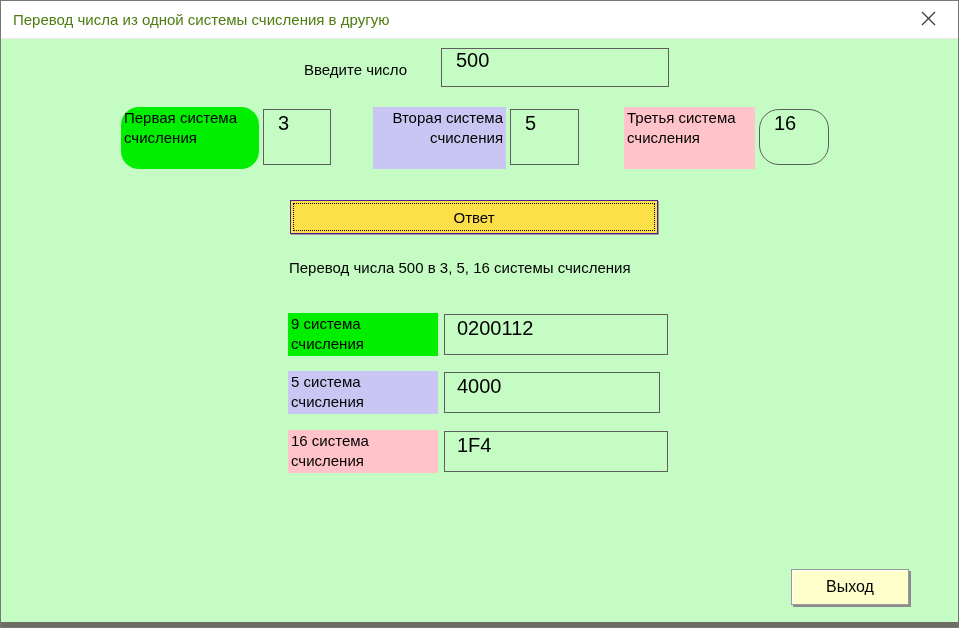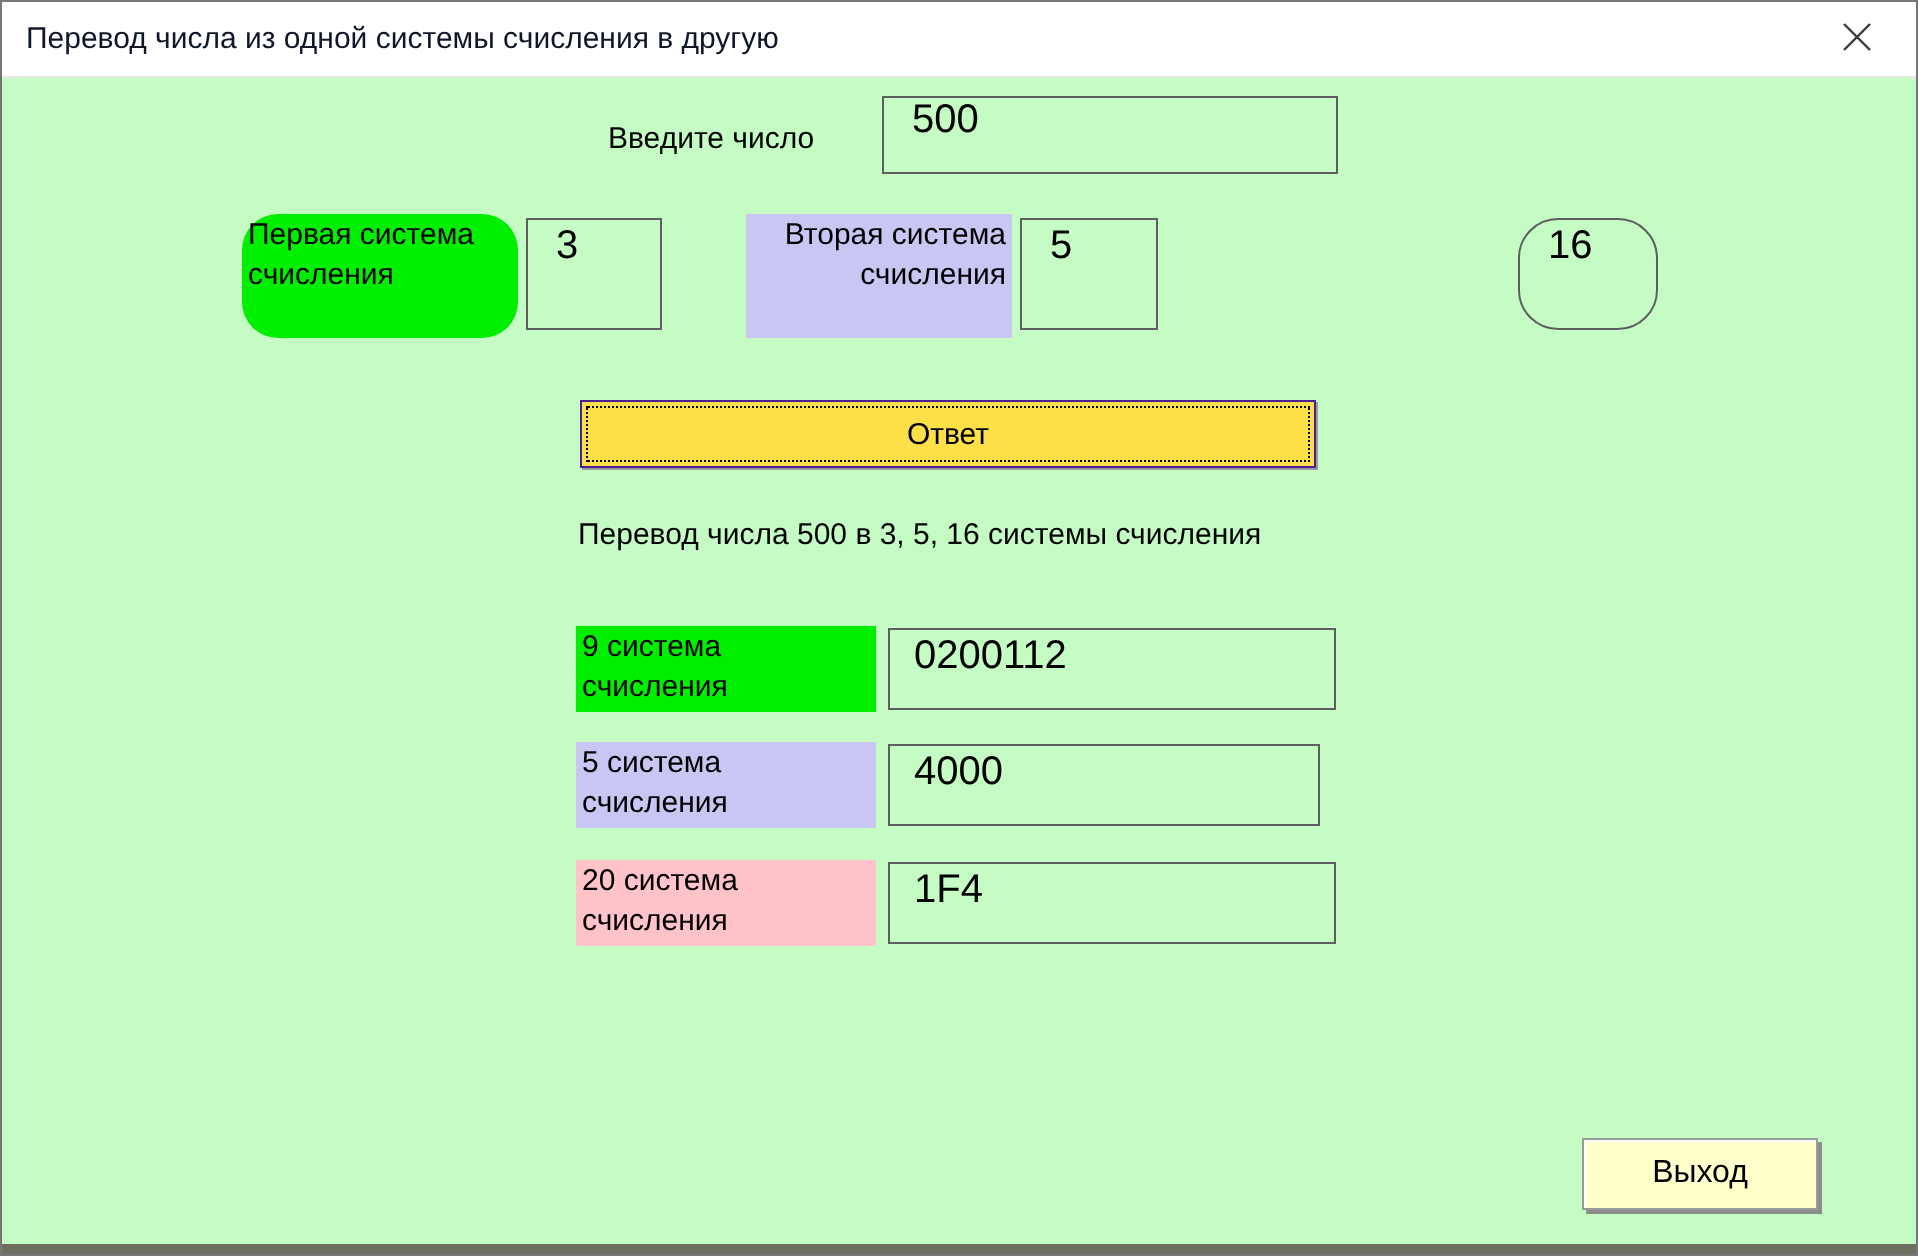--- a/index.html
+++ b/index.html
@@ -17,21 +17,21 @@
   .titlebar {
     position: absolute; left: 0; top: 0;
     width: 100%; height: 38px;
     background: #ffffff;
     border-bottom: 1px solid #e9e9e9;
     display: flex; align-items: center;
   }
   .titlebar .title {
     padding-left: 12px;
     font-size: 15px;
-    color: #0f172a;
+    color: #4d7c0f;
     white-space: nowrap;
     text-align: center;
   }
   .close-btn {
     position: absolute; right: 8px; top: 0;
     width: 44px; height: 37px;
     background: transparent; border: none;
     display: flex; align-items: center; justify-content: center;
     cursor: pointer;
   }
@@ -121,32 +121,33 @@
 
   <span class="field-label" style="left:303px; top:60px;">Введите число</span>
   <input class="textbox" style="left: 440px; top: 47px; width: 228px; height: 39px; padding-bottom: 14px;" value="500">
 
   <div class="sys-label" style="left: 120px; top: 106px; width: 138px; height: 62px; background-color: rgb(0, 238, 0); border-radius: 18px;">Первая система счисления</div>
   <input class="textbox" style="left: 262px; top: 108px; width: 68px; height: 56px; padding-bottom: 28px;" value="3">
 
   <div class="sys-label" style="left: 372px; top: 106px; width: 133px; height: 62px; background-color: rgb(202, 198, 244); text-align: right;">Вторая система счисления</div>
   <input class="textbox" style="left: 509px; top: 108px; width: 69px; height: 56px; padding-bottom: 28px;" value="5">
 
+  <div class="sys-label" style="left: 623px; top: 106px; width: 131px; height: 62px; background-color: rgb(255, 195, 201);">Третья система счисления</div>
   <input class="textbox" style="left: 758px; top: 108px; width: 70px; height: 56px; padding-bottom: 28px; border-radius: 20px;" value="16">
 
   <button class="answer-btn">Ответ</button>
 
   <span class="summary">Перевод числа 500 в 3, 5, 16 системы счисления</span>
 
   <div class="res-label" style="left: 287px; top: 312px; width: 150px; height: 43px; background-color: rgb(0, 238, 0);">9 система счисления</div>
   <input class="textbox" style="left: 443px; top: 313px; width: 224px; height: 41px; padding-bottom: 12px; padding-left: 12px;" value="0200112">
 
   <div class="res-label" style="left: 287px; top: 370px; width: 150px; height: 43px; background-color: rgb(202, 198, 244);">5 система счисления</div>
   <input class="textbox" style="left: 443px; top: 371px; width: 216px; height: 41px; padding-bottom: 12px; padding-left: 12px;" value="4000">
 
-  <div class="res-label" style="left: 287px; top: 429px; width: 150px; height: 43px; background-color: rgb(255, 195, 201);">20 система счисления</div>
+  <div class="res-label" style="left: 287px; top: 429px; width: 150px; height: 43px; background-color: rgb(255, 195, 201);">16 система счисления</div>
   <input class="textbox" style="left: 443px; top: 430px; width: 224px; height: 41px; padding-bottom: 12px; padding-left: 12px;" value="1F4">
 
   <button class="exit-btn">Выход</button>
 
   <div class="bottom-strip"></div>
 
 </div>
 
 </body></html>

